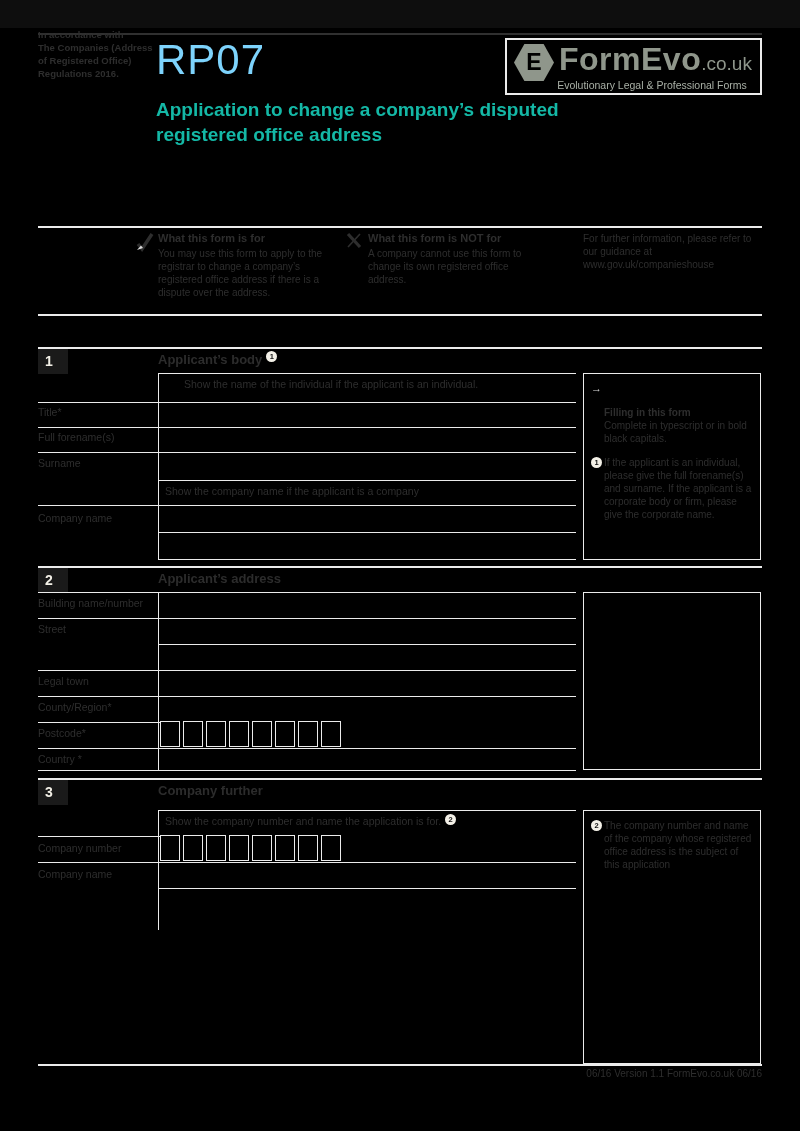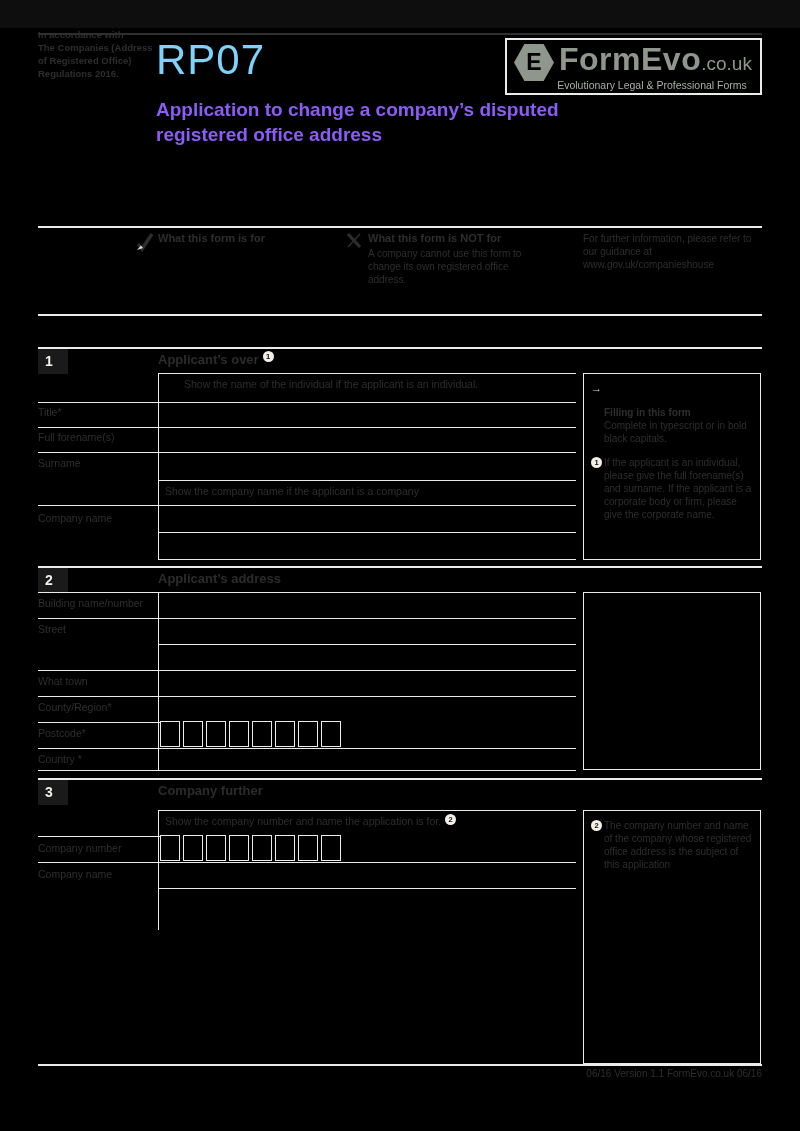--- a/index.html
+++ b/index.html
@@ -19,21 +19,21 @@
   .abs{position:absolute;}
   .hline{position:absolute;background:var(--line);height:1px;}
   .hline.thick{height:2px;}
   .vline{position:absolute;background:var(--line);width:1px;}
   .rule-dark{position:absolute;background:#303030;height:2px;}
 
   .topbar{position:absolute;left:0;top:0;width:800px;height:28px;background:#0e0e0e;}
 
   .act-note{position:absolute;left:38px;top:28px;width:130px;font-size:9.5px;line-height:13px;font-weight:bold;white-space:pre-line;}
   .form-code{position:absolute;left:156px;top:36px;font-size:42px;font-weight:400;letter-spacing:1px;color:#7dd3fc;}
-  .doc-title{position:absolute;left:156px;top:97px;width:440px;font-size:19px;line-height:25px;font-weight:bold;color:#8b5cf6;}
+  .doc-title{position:absolute;left:156px;top:97px;width:440px;font-size:19px;line-height:25px;font-weight:bold;color:#14b8a6;}
 
   .logo-box{position:absolute;left:505px;top:38px;width:257px;height:57px;border:2px solid var(--line);background:#000;}
   .hex{position:absolute;left:7px;top:4px;width:40px;height:37px;background:var(--sage);
        clip-path:polygon(26% 0,74% 0,100% 50%,74% 100%,26% 100%,0 50%);
        display:flex;align-items:center;justify-content:center;}
   .hex span{color:#000;font-weight:bold;font-size:23px;line-height:1;}
   .brand{position:absolute;left:52px;top:1px;font-size:32px;font-weight:bold;color:var(--sage);letter-spacing:.5px;}
   .brand .dom{font-size:19px;font-weight:400;letter-spacing:0;}
   .tagline{position:absolute;left:40px;bottom:2px;width:210px;font-size:10.5px;color:var(--tagline);text-align:center;}
 
@@ -94,34 +94,35 @@
   </div>
 
   <div class="hline thick" style="left:38px;top:226px;width:724px;"></div>
   <div class="hline thick" style="left:38px;top:314px;width:724px;"></div>
 
   <svg class="icon-svg" style="left:135px;top:232px;" width="19" height="20" viewBox="0 0 19 20">
     <path d="M3 12 L7 17 L17 2" stroke="#2e2e2e" stroke-width="3.4" fill="none"></path>
     <polygon points="2,18 6,13.5 8,16" fill="#dcdcdc"></polygon>
   </svg>
   <div class="abs band-head" style="left:158px;top:232px;">What this form is for</div>
+  <div class="abs band-body" style="left:158px;top:245px;width:180px;">You may use this form to apply to the registrar to change a company’s registered office address if there is a dispute over the address.</div>
 
   <svg class="icon-svg" style="left:346px;top:232px;" width="16" height="17" viewBox="0 0 16 17">
     <path d="M2 2 L14 15" stroke="#2e2e2e" stroke-width="3.2"></path>
     <path d="M14 2 L2 15" stroke="#2e2e2e" stroke-width="1.6"></path>
   </svg>
   <div class="abs band-head" style="left:368px;top:232px;">What this form is NOT for</div>
   <div class="abs band-body" style="left:368px;top:245px;width:172px;">A company cannot use this form to change its own registered office address.</div>
 
   <div class="abs band-body" style="left:583px;top:232px;width:178px;margin-top:0;">For further information, please refer to our guidance at www.gov.uk/companieshouse</div>
 
   <div class="hline thick" style="left:38px;top:347px;width:724px;"></div>
   <div class="sec-badge" style="top:349px;">1</div>
   <div class="sec-title" style="top:352px;">
-    <span>Applicant’s over</span><span class="marker sup">1</span>
+    <span>Applicant’s body</span><span class="marker sup">1</span>
   </div>
 
   <div class="vline" style="left:158px;top:373px;height:187px;"></div>
   <div class="hline" style="left:158px;top:373px;width:418px;"></div>
   <div class="hint" style="left:165px;top:378px;margin-left:19px;">Show the name of the individual if the applicant is an individual.</div>
 
   <div class="hline" style="left:38px;top:402px;width:538px;"></div>
   <div class="label" style="top:406px;">Title*</div>
   <div class="field" style="left:160px;top:403px;width:415px;height:23px;"></div>
 
@@ -168,21 +169,21 @@
   <div class="label" style="top:597px;">Building name/number</div>
   <div class="field" style="left:160px;top:593px;width:415px;height:24px;"></div>
 
   <div class="hline" style="left:38px;top:618px;width:538px;"></div>
   <div class="label" style="top:623px;">Street</div>
   <div class="field" style="left:160px;top:619px;width:415px;height:24px;"></div>
   <div class="hline" style="left:158px;top:644px;width:418px;"></div>
   <div class="field" style="left:160px;top:645px;width:415px;height:24px;"></div>
 
   <div class="hline" style="left:38px;top:670px;width:538px;"></div>
-  <div class="label" style="top:675px;">What town</div>
+  <div class="label" style="top:675px;">Legal town</div>
   <div class="field" style="left:160px;top:671px;width:415px;height:24px;"></div>
 
   <div class="hline" style="left:38px;top:696px;width:538px;"></div>
   <div class="label" style="top:701px;">County/Region*</div>
   <div class="field" style="left:160px;top:697px;width:415px;height:24px;"></div>
 
   <div class="hline" style="left:38px;top:722px;width:122px;"></div>
   <div class="label" style="top:727px;">Postcode*</div>
   <div class="charboxes" style="left:160px;top:721px;">
       <div class="charbox"></div>

